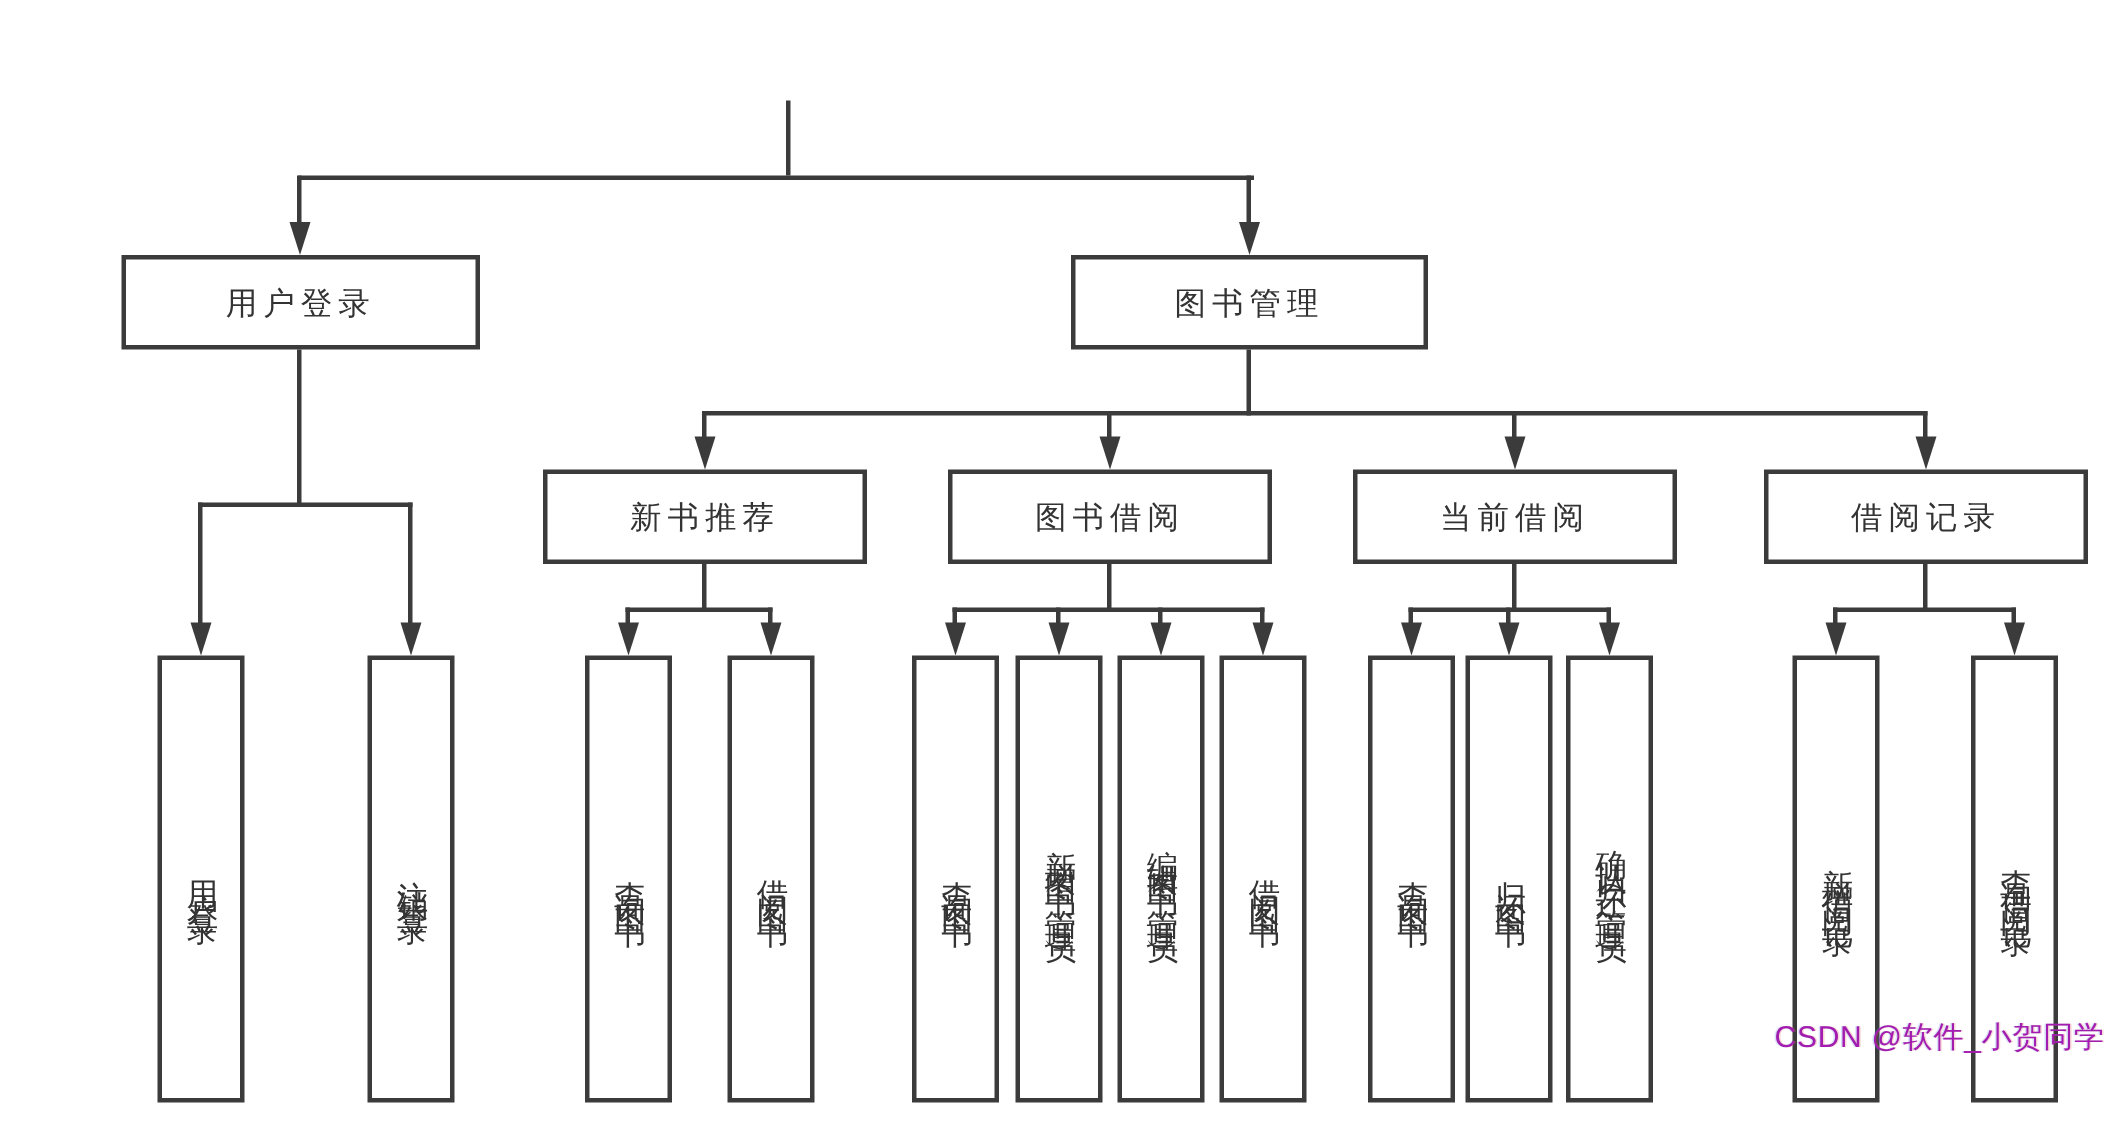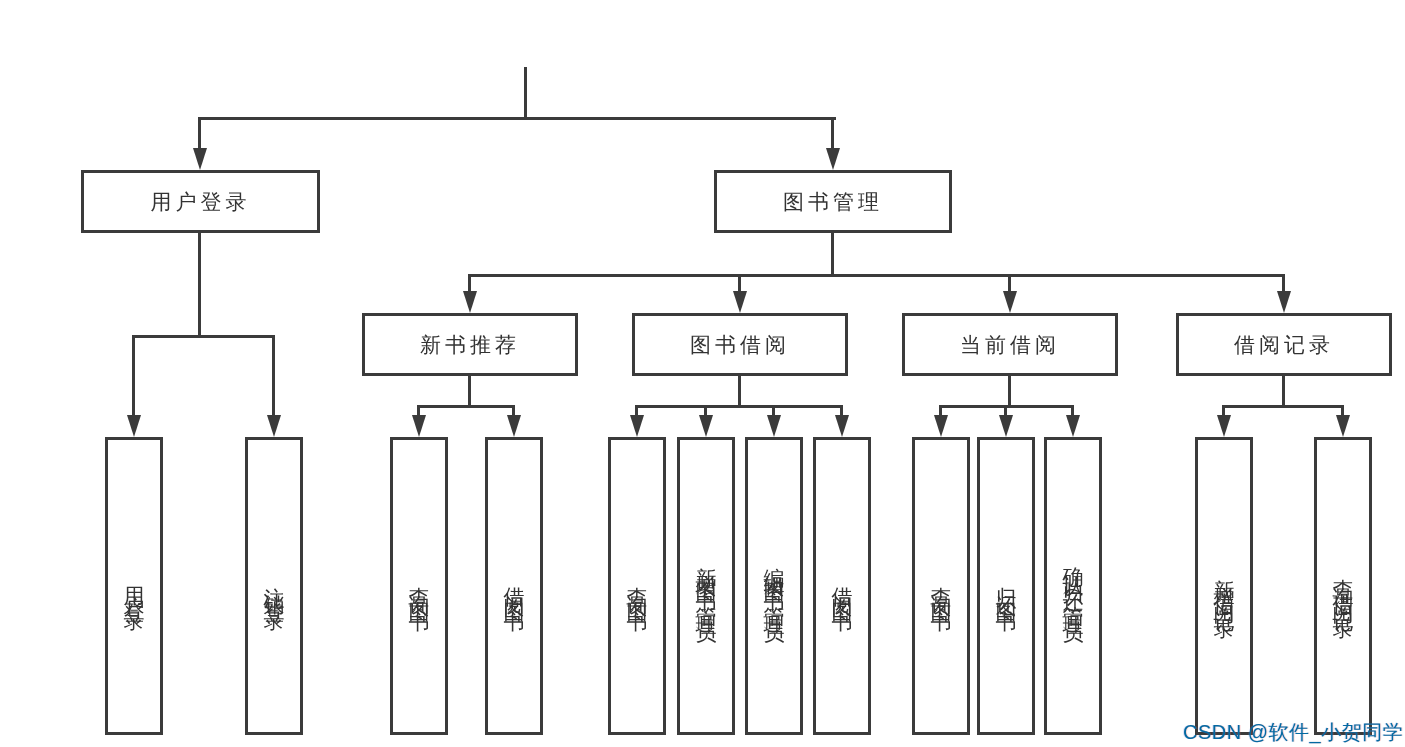--- a/index.html
+++ b/index.html
@@ -18,22 +18,22 @@
     border-width:3px;
   }
   .vline{position:absolute;width:3px;background:#3b3b3b;}
   .hline{position:absolute;height:3px;background:#3b3b3b;}
   .arrow{
     position:absolute;width:0;height:0;
     border-left:7px solid transparent;border-right:7px solid transparent;
     border-top:22px solid #3b3b3b;
   }
   .watermark{
-    position:absolute;left:1183px;top:719px;font-size:20px;letter-spacing:0.5px;
-    color:#0369a1;white-space:nowrap;
+    position:absolute;left:1183px;top:678px;font-size:20px;letter-spacing:0.5px;
+    color:#a21caf;white-space:nowrap;
     text-shadow:1px 0 rgba(231,99,99,.25),-1px 0 rgba(99,131,231,.25);
   }
 </style>
 </head>
 <body>
 
 <div class="stage">
 
 
   <div class="vline" style="left:524px;top:67px;height:50px;"></div>

